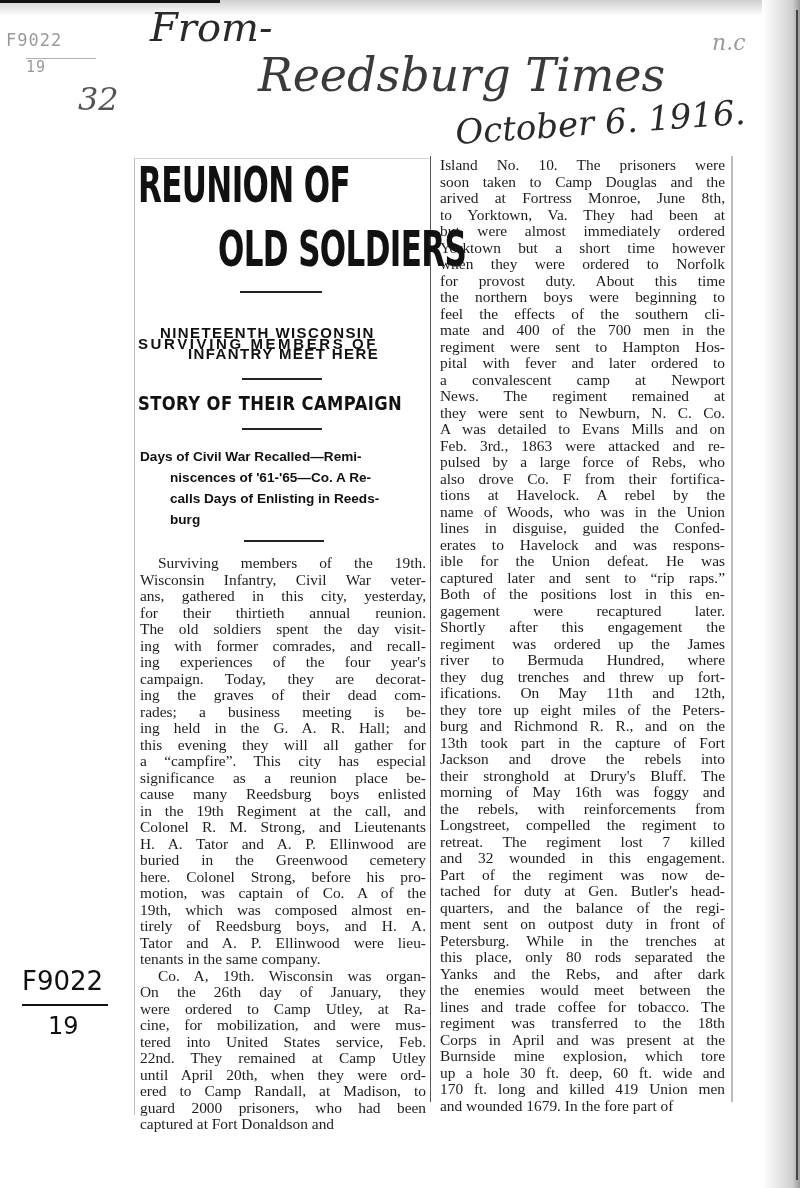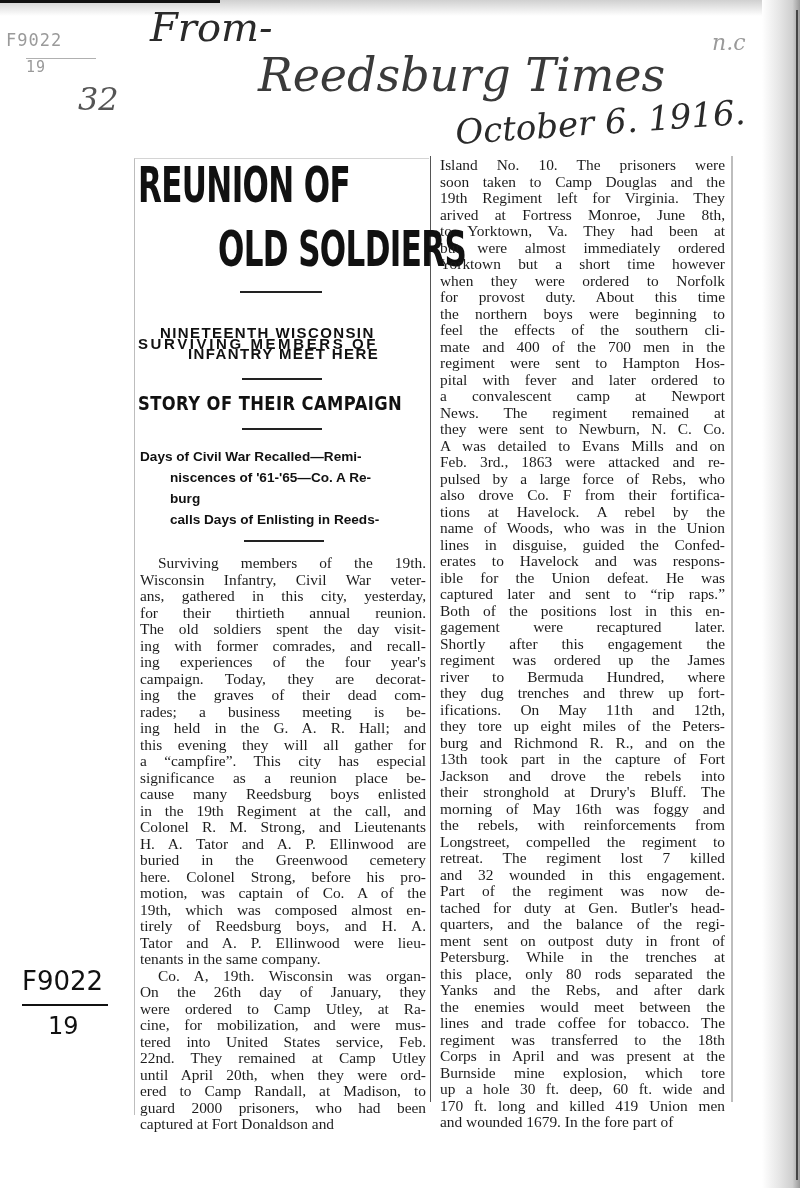--- a/index.html
+++ b/index.html
@@ -84,22 +84,22 @@
 
 <div class="rule" style="left:242px;top:378px;width:80px;"></div>
 
 <div class="deck2" style="left:138px;top:392px;transform:scaleX(0.86);">STORY OF THEIR CAMPAIGN</div>
 
 <div class="rule" style="left:242px;top:428px;width:80px;"></div>
 
 <div class="deck3" style="left:140px;top:446px;width:290px;">
   <span class="l">Days of Civil War Recalled—Remi-</span>
   <span class="l" style="padding-left:30px;">niscences of '61-'65—Co. A Re-</span>
+  <span class="l" style="padding-left:30px;">calls Days of Enlisting in Reeds-</span>
   <span class="l" style="padding-left:30px;">burg</span>
-  <span class="l" style="padding-left:30px;">calls Days of Enlisting in Reeds-</span>
 </div>
 
 <div class="rule" style="left:244px;top:540px;width:80px;"></div>
 
 <div class="col" id="col1" style="left:140px;top:555px;width:286px;">
     <span class="ln ind">Surviving members of the 19th.</span>
     <span class="ln">Wisconsin Infantry, Civil War veter-</span>
     <span class="ln">ans, gathered in this city, yesterday,</span>
     <span class="ln">for their thirtieth annual reunion.</span>
     <span class="ln">The old soldiers spent the day visit-</span>
@@ -131,21 +131,20 @@
     <span class="ln">22nd. They remained at Camp Utley</span>
     <span class="ln">until April 20th, when they were ord-</span>
     <span class="ln">ered to Camp Randall, at Madison, to</span>
     <span class="ln">guard 2000 prisoners, who had been</span>
     <span class="ln last">captured at Fort Donaldson and</span>
   </div>
 
 <div class="col" id="col2" style="left:440px;top:157px;width:285px;">
     <span class="ln">Island No. 10. The prisoners were</span>
     <span class="ln">soon taken to Camp Douglas and the</span>
-    <span class="ln">19th Regiment left for Virginia. They</span>
     <span class="ln">arived at Fortress Monroe, June 8th,</span>
     <span class="ln">to Yorktown, Va. They had been at</span>
     <span class="ln">but were almost immediately ordered</span>
     <span class="ln">Yorktown but a short time however</span>
     <span class="ln">when they were ordered to Norfolk</span>
     <span class="ln">for provost duty. About this time</span>
     <span class="ln">the northern boys were beginning to</span>
     <span class="ln">feel the effects of the southern cli-</span>
     <span class="ln">mate and 400 of the 700 men in the</span>
     <span class="ln">regiment were sent to Hampton Hos-</span>

